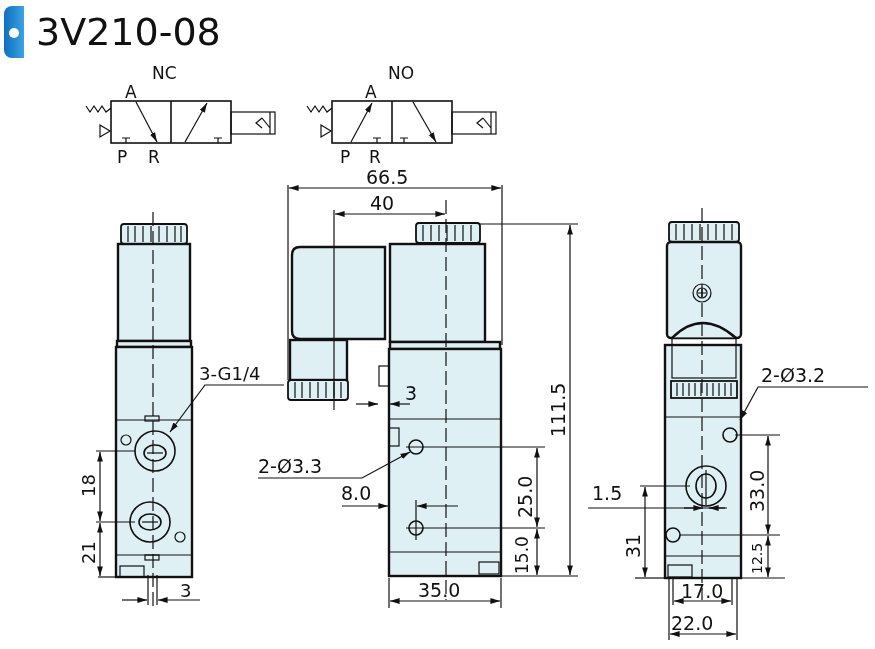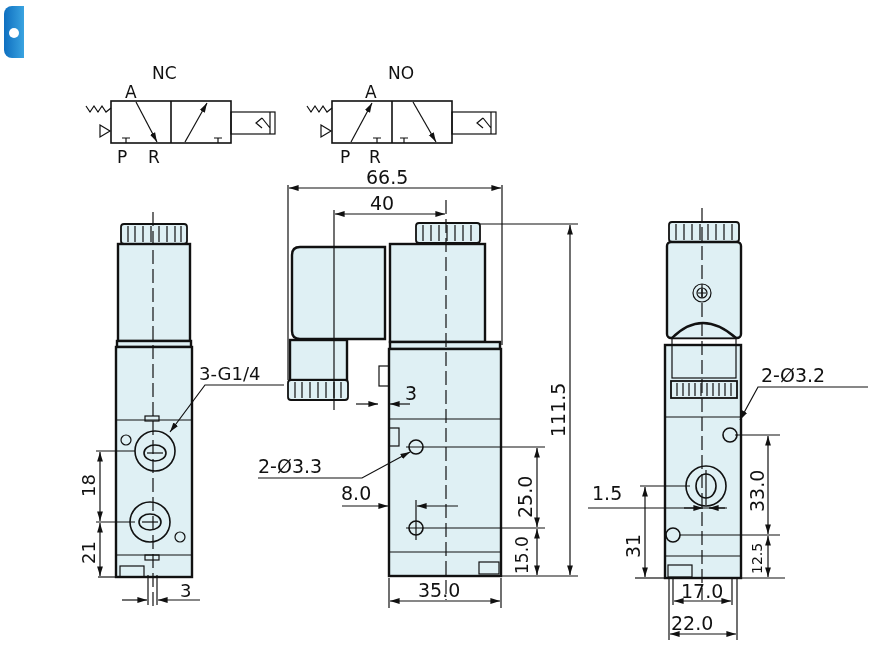--- a/index.html
+++ b/index.html
@@ -16,20 +16,21 @@
   .center{stroke:#111;stroke-width:1.2;stroke-dasharray:14 5;fill:none;}
   .knurl{fill:#dff0f4;stroke:#111;stroke-width:1.8;}
 </style>
 </head>
 <body>
 
 <div class="title-wrap">
   <div class="title-badge">
       <div class="dot"></div>
     </div>
+  <span class="title-text">3V210-08</span>
 </div>
 
 <svg width="875" height="649" viewBox="0 0 875 649">
   <defs>
     <marker id="ar" viewBox="0 0 10 10" refX="10" refY="5" markerWidth="8" markerHeight="8" orient="auto-start-reverse">
       <path d="M0,2 L10,5 L0,8 z" fill="#111"></path>
     </marker>
   </defs>
 
   <g>

